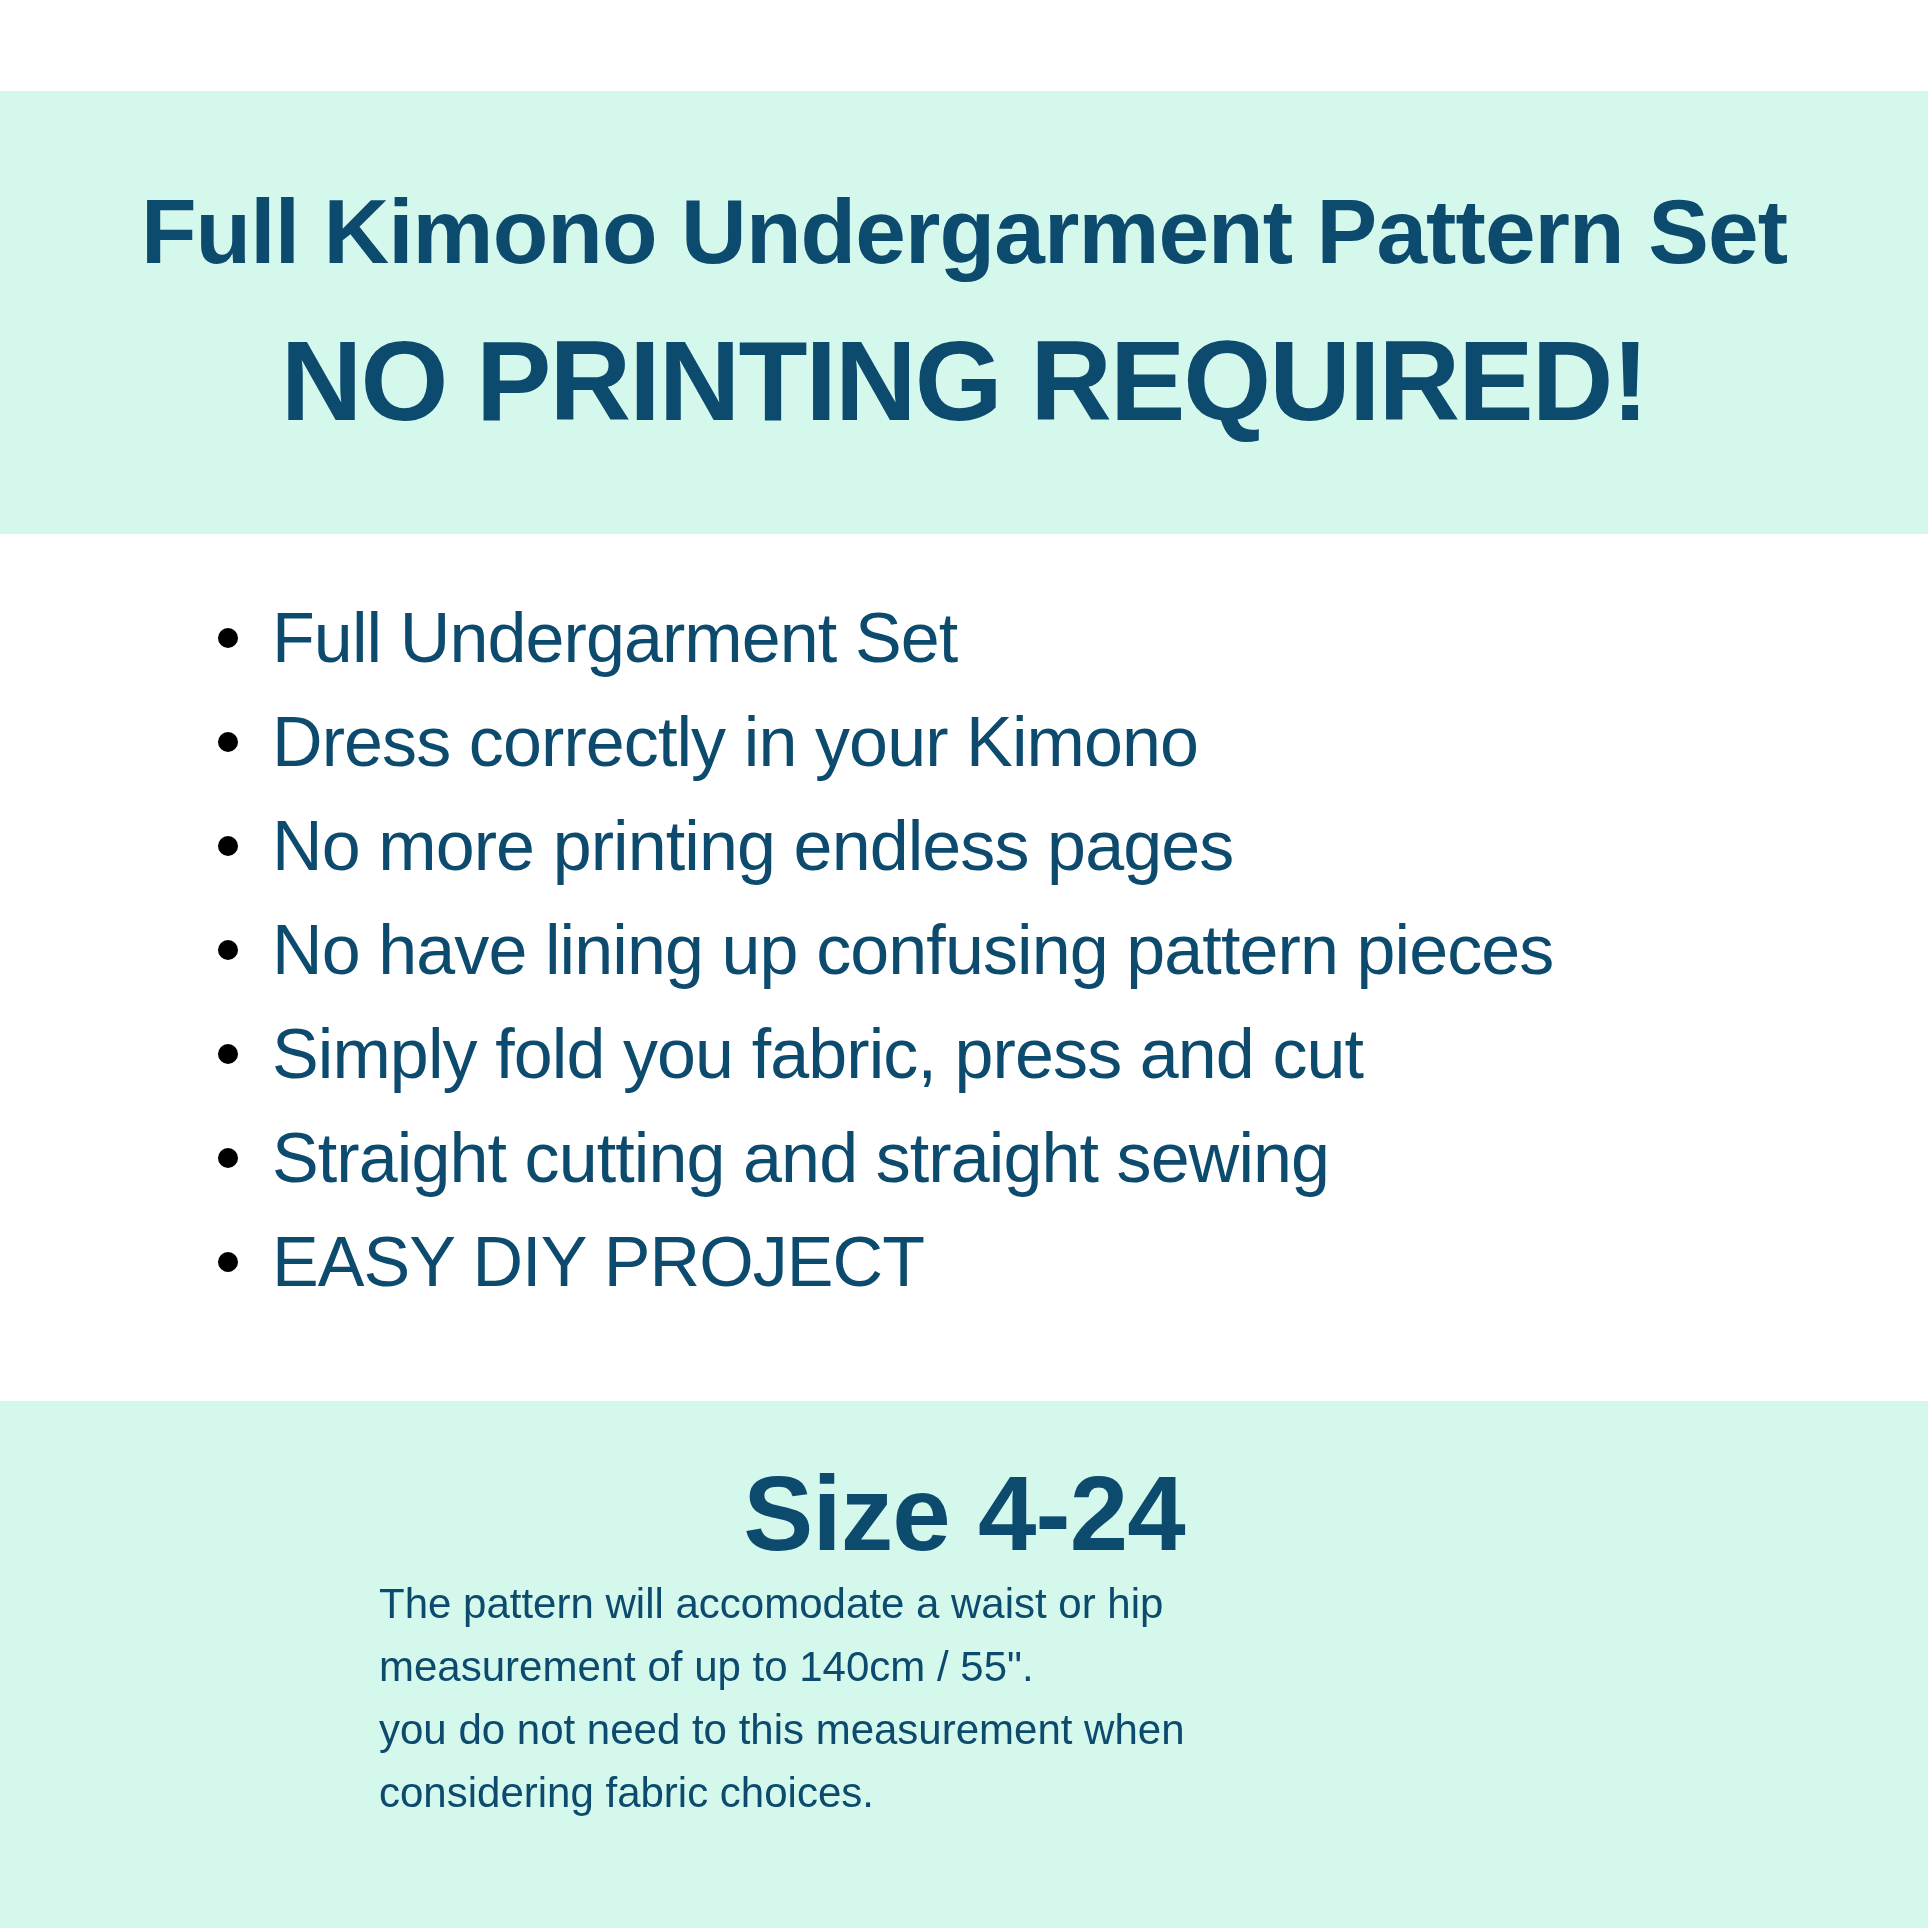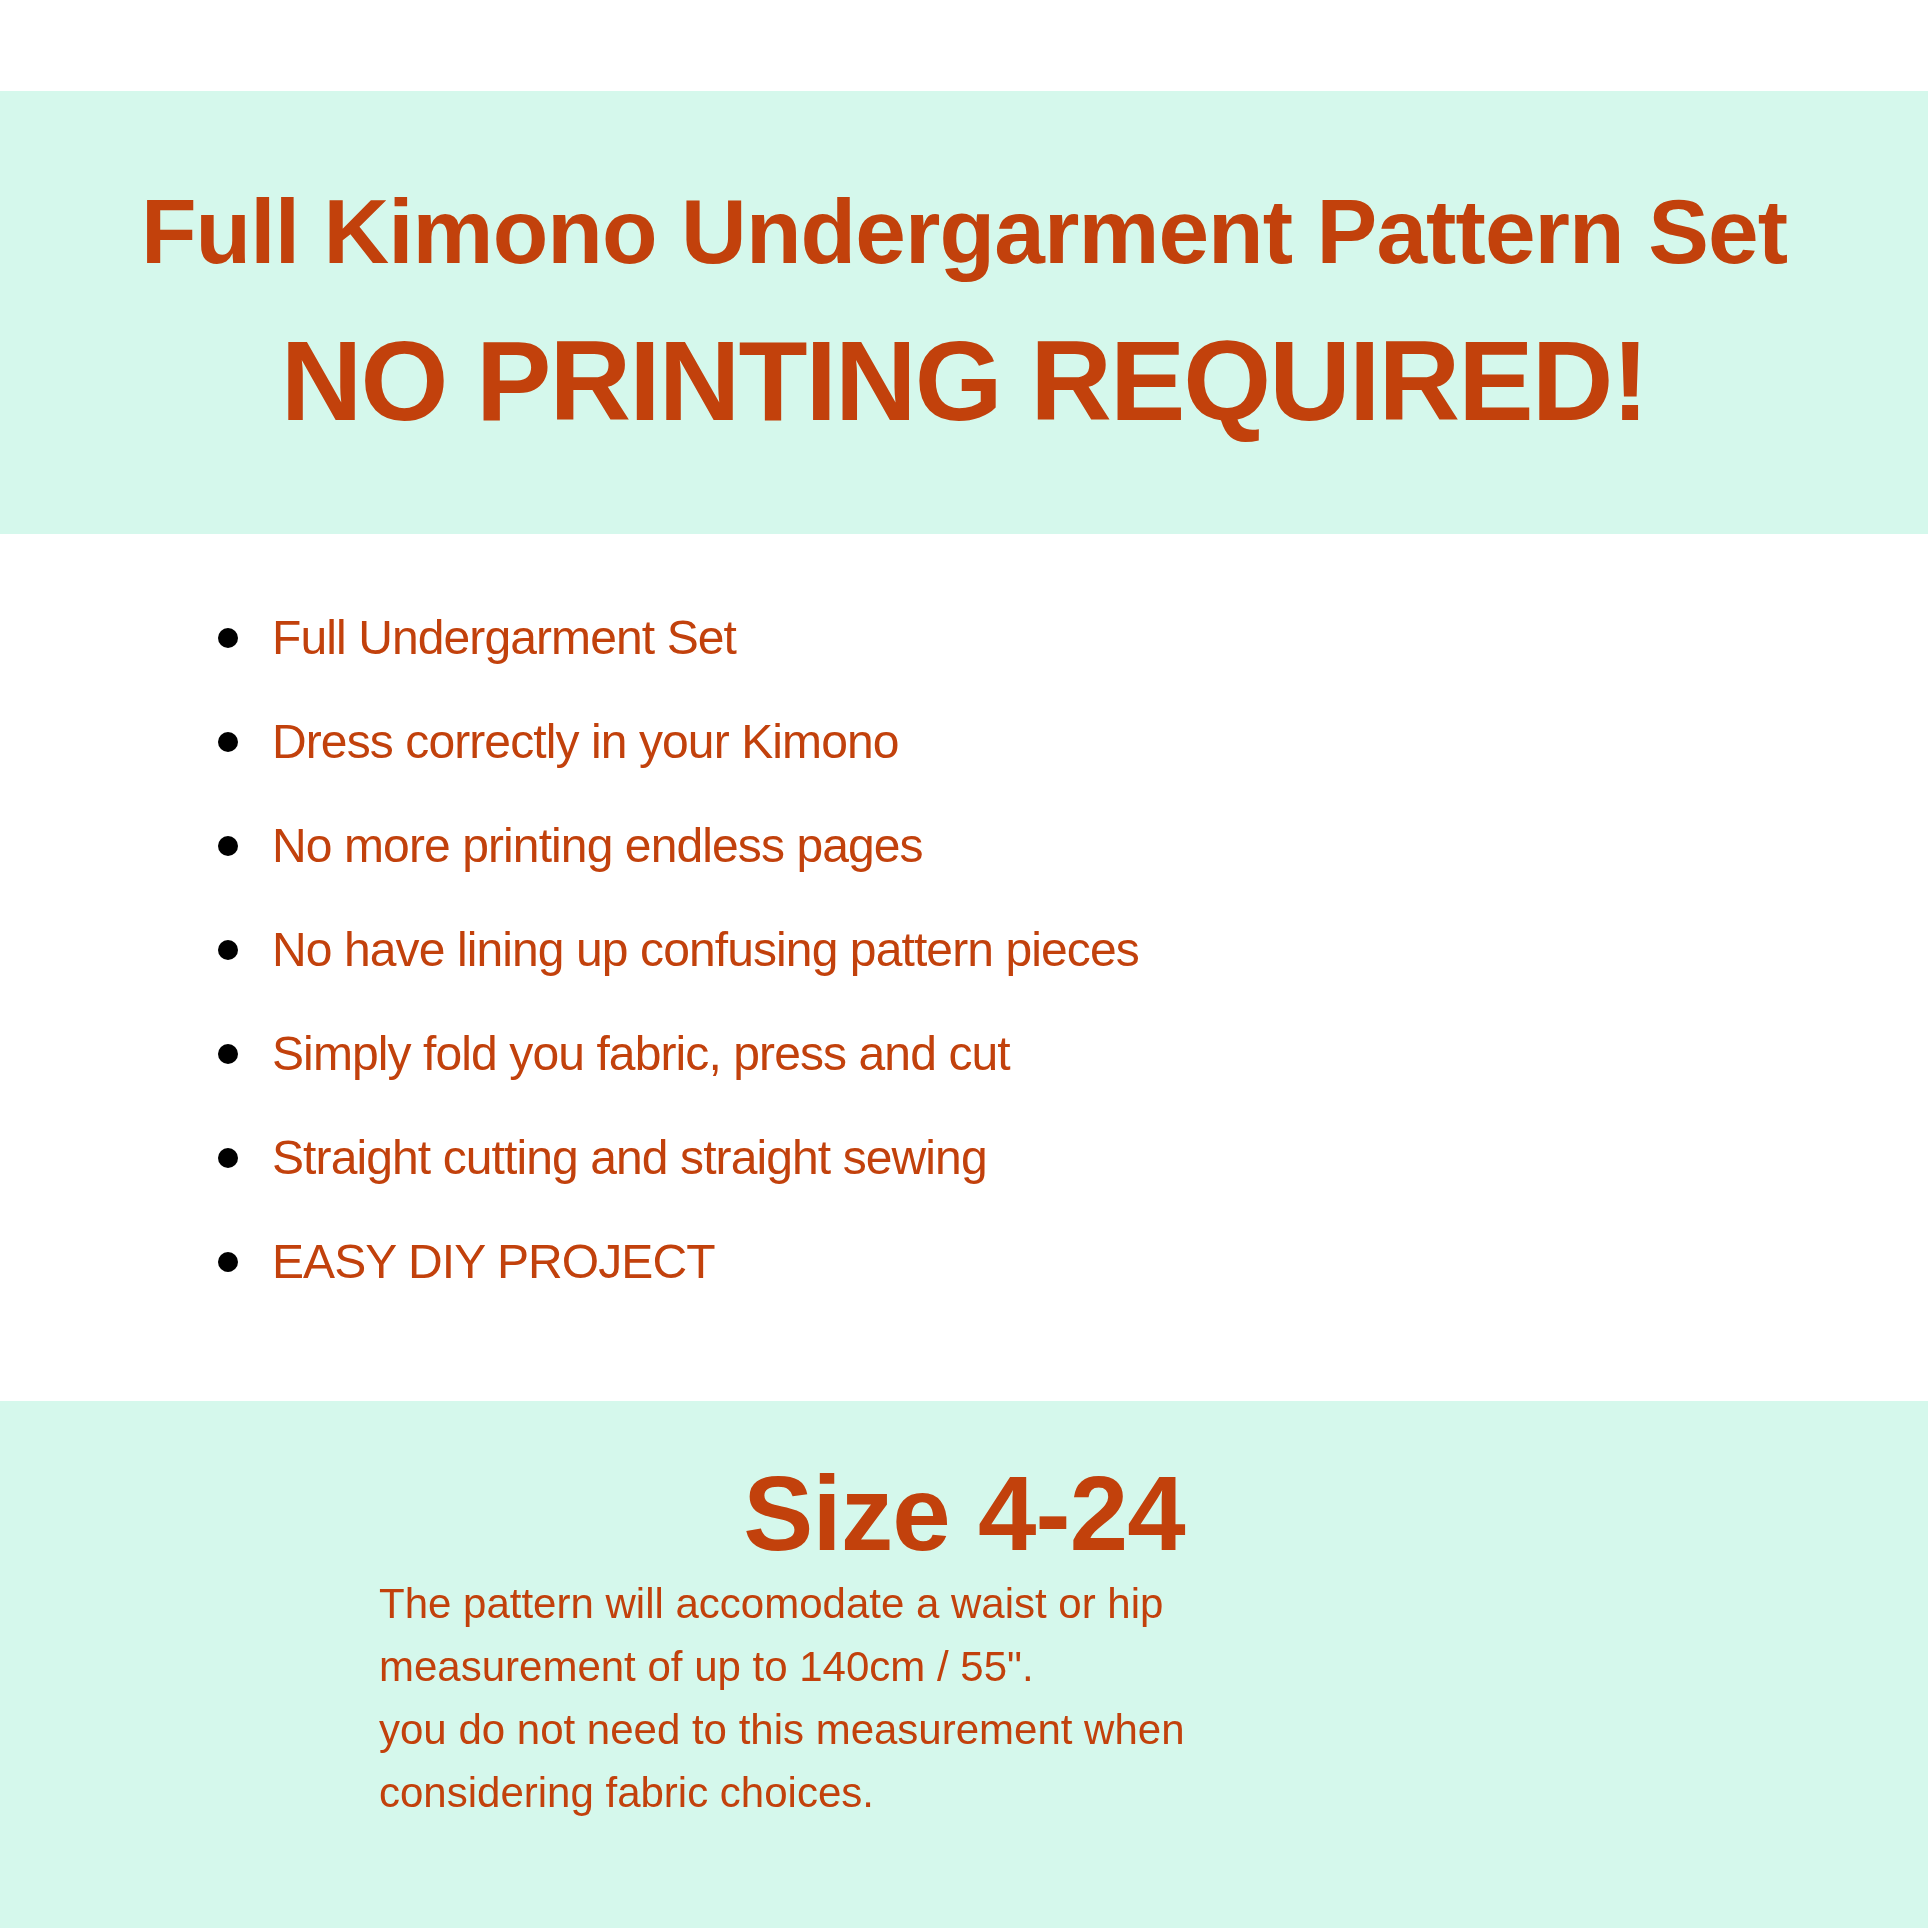--- a/index.html
+++ b/index.html
@@ -5,21 +5,21 @@
   html, body {
     margin: 0;
     padding: 0;
     background: #ffffff;
   }
   .canvas {
     position: relative;
     width: 1928px;
     height: 1928px;
     background: #ffffff;
-    color: #c2410c;
+    color: #0c4a6e;
     font-family: "Liberation Sans", sans-serif;
     overflow: hidden;
   }
   .top-strip {
     height: 91px;
     background: #ffffff;
   }
   .banner {
     height: 443px;
     background: #D5F8EC;
@@ -47,21 +47,21 @@
     background: #ffffff;
   }
   .features ul {
     list-style: none;
     margin: 0;
     padding: 52px 0 0 218px;
   }
   .features li {
     display: flex;
     align-items: center;
-    font-size: 48px;
+    font-size: 70px;
     line-height: 104px;
     letter-spacing: -0.9px;
     white-space: nowrap;
   }
   .dot {
     flex: 0 0 auto;
     width: 20px;
     height: 20px;
     border-radius: 50%;
     background: #000000;

